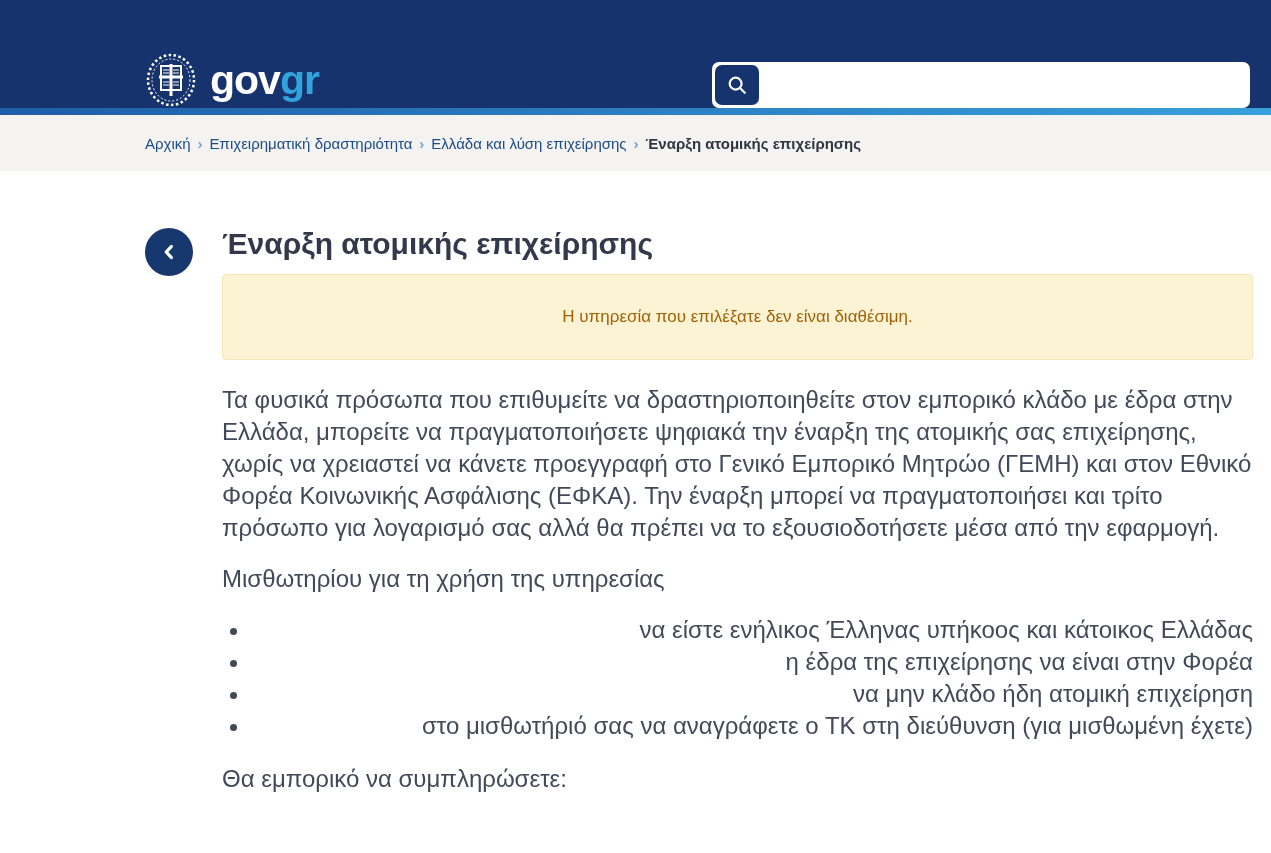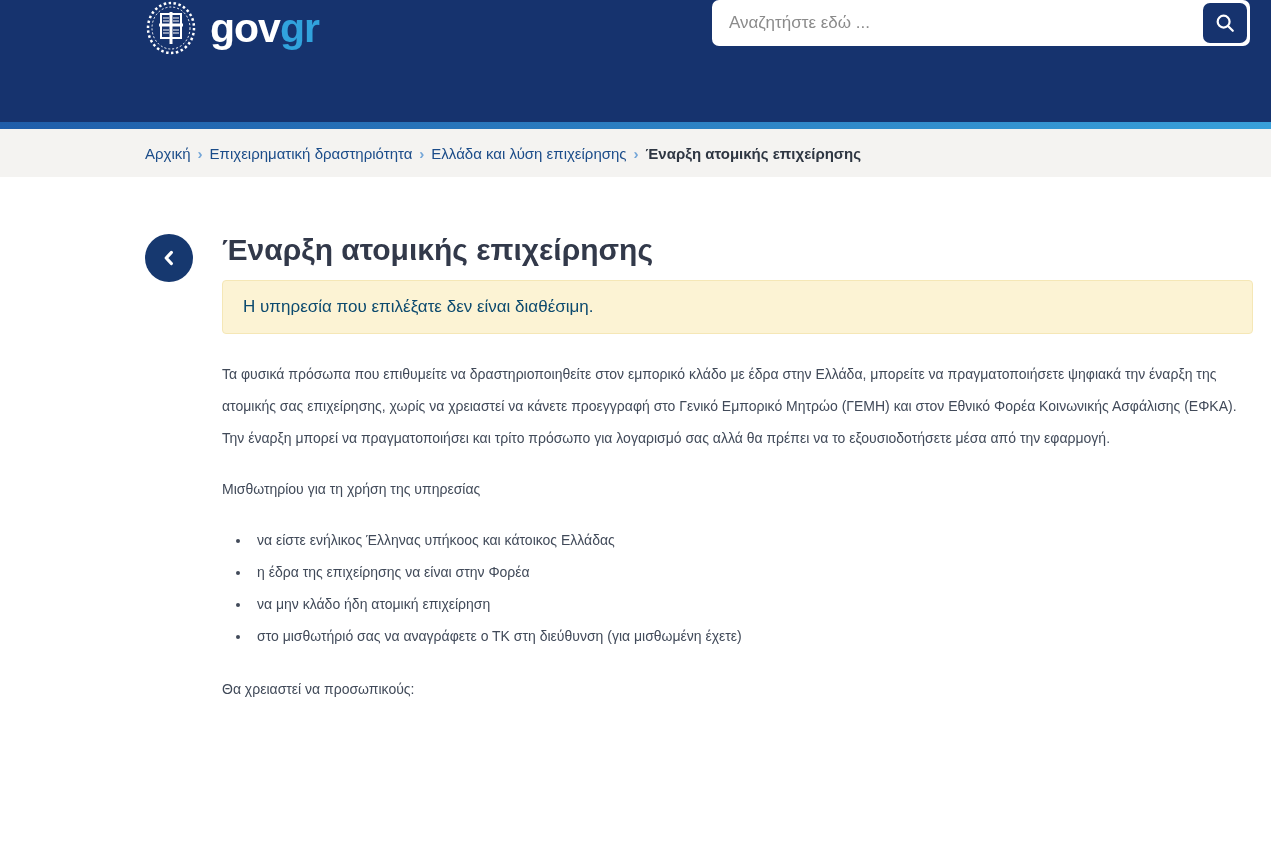--- a/index.html
+++ b/index.html
@@ -5,24 +5,24 @@
   * { margin: 0; padding: 0; box-sizing: border-box; }
   html, body {
     width: 1271px; height: 853px;
     overflow: hidden;
     background: #ffffff;
     font-family: "Liberation Sans", sans-serif;
   }
 
   
   .site-header {
-    height: 122px;
+    height: 108px;
     background: #16336e;
     display: flex;
-    align-items: flex-start;
+    align-items: flex-end;
     justify-content: space-between;
     padding: 0 21px 0 145px;
   }
   .logo {
     display: flex;
     align-items: center;
     gap: 13px;
     text-decoration: none;
     cursor: pointer;
   }
@@ -70,21 +70,21 @@
   }
 
   
   .accent-bar {
     height: 7px;
     background: linear-gradient(to right, #1f5da9, #38a0da);
   }
 
   
   .breadcrumb-bar {
-    height: 48px;
+    height: 56px;
     background: #f4f3f1;
     display: flex;
     align-items: center;
     padding: 0 40px 0 145px;
     font-size: 15px;
   }
   .breadcrumb-bar a {
     color: #1b4c89;
     text-decoration: none;
     cursor: pointer;
@@ -124,39 +124,41 @@
     font-weight: bold;
     color: #32394a;
     line-height: 36px;
     margin-bottom: 12px;
   }
 
   .alert-box {
     background: #fcf3d4;
     border: 1px solid #f5e7b6;
     border-radius: 4px;
-    padding: 16px 20px;
+    padding: 32px 20px;
+    text-align: center;
     font-size: 17px;
-    color: #0c4a6e;
+    color: #a16207;
     margin-bottom: 24px;
   }
 
   .body-text {
-    font-size: 14px;
+    font-size: 24px;
     line-height: 32px;
     color: #414a59;
     margin-top: 17px;
   }
   .body-text p { margin-bottom: 19px; }
   .body-text p:last-child { margin-bottom: 0; }
 
   .body-text ul {
     list-style: disc;
     padding-left: 29px;
     margin: 0 0 21px 0;
+    text-align: right;
   }
   .body-text li { padding-left: 6px; }
 </style>
 </head>
 <body>
 
 <header class="site-header">
   <a class="logo">
     <svg class="logo-emblem" viewBox="0 0 52 56" fill="none" xmlns="http://www.w3.org/2000/svg">
       <ellipse cx="26" cy="28" rx="23" ry="25" stroke="#ffffff" stroke-width="2.5" stroke-dasharray="2.5 2.5"></ellipse>
@@ -170,21 +172,20 @@
       <line x1="28" y1="21" x2="34" y2="21" stroke="#ffffff" stroke-width="1"></line>
       <line x1="18" y1="30" x2="24" y2="30" stroke="#ffffff" stroke-width="1"></line>
       <line x1="28" y1="30" x2="34" y2="30" stroke="#ffffff" stroke-width="1"></line>
       <line x1="18" y1="33" x2="24" y2="33" stroke="#ffffff" stroke-width="1"></line>
       <line x1="28" y1="33" x2="34" y2="33" stroke="#ffffff" stroke-width="1"></line>
     </svg>
     <span class="logo-text"><span class="gov">gov</span><span class="gr">gr</span></span>
   </a>
 
   <div class="search-box">
-    <input class="search-input" type="text" placeholder="Αναζητήστε εδώ ..." style="">
     <button class="search-button">
       <svg width="22" height="22" viewBox="0 0 24 24" fill="none" xmlns="http://www.w3.org/2000/svg">
         <circle cx="10.5" cy="10.5" r="6.5" stroke="#ffffff" stroke-width="2.4"></circle>
         <line x1="15.5" y1="15.5" x2="20.5" y2="20.5" stroke="#ffffff" stroke-width="2.4" stroke-linecap="round"></line>
       </svg>
     </button>
   </div>
 </header>
 
 <div class="accent-bar"></div>
@@ -220,18 +221,18 @@
 
       <p>Μισθωτηρίου για τη χρήση της υπηρεσίας</p>
 
       <ul>
         <li>να είστε ενήλικος Έλληνας υπήκοος και κάτοικος Ελλάδας</li>
         <li>η έδρα της επιχείρησης να είναι στην Φορέα</li>
         <li>να μην κλάδο ήδη ατομική επιχείρηση</li>
         <li>στο μισθωτήριό σας να αναγράφετε ο ΤΚ στη διεύθυνση (για μισθωμένη έχετε)</li>
       </ul>
 
-      <p>Θα χρειαστεί να προσωπικούς:</p>
+      <p>Θα εμπορικό να συμπληρώσετε:</p>
 
     </div>
 
   </div>
 </div>
 
 </body></html>

